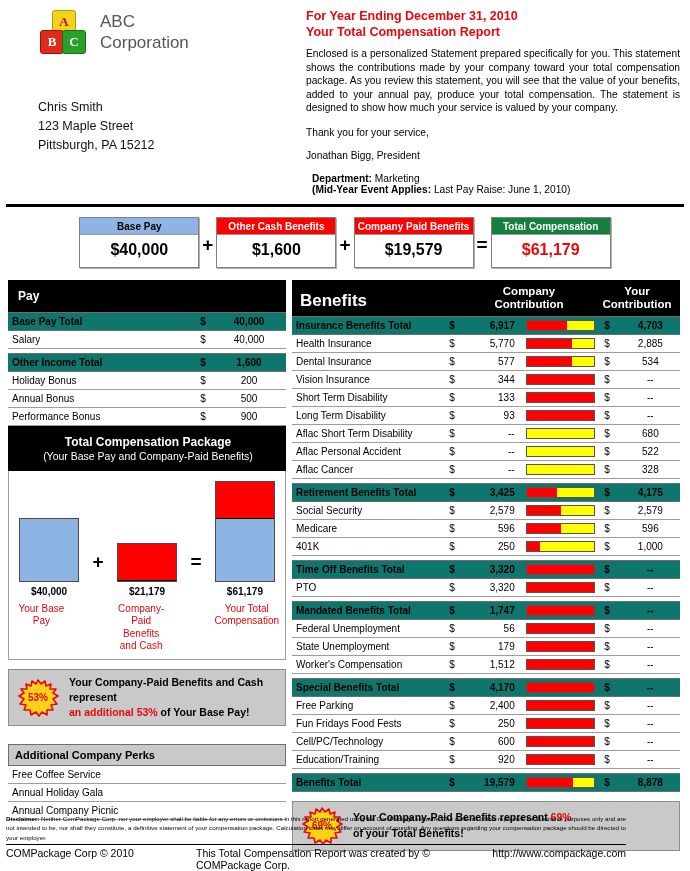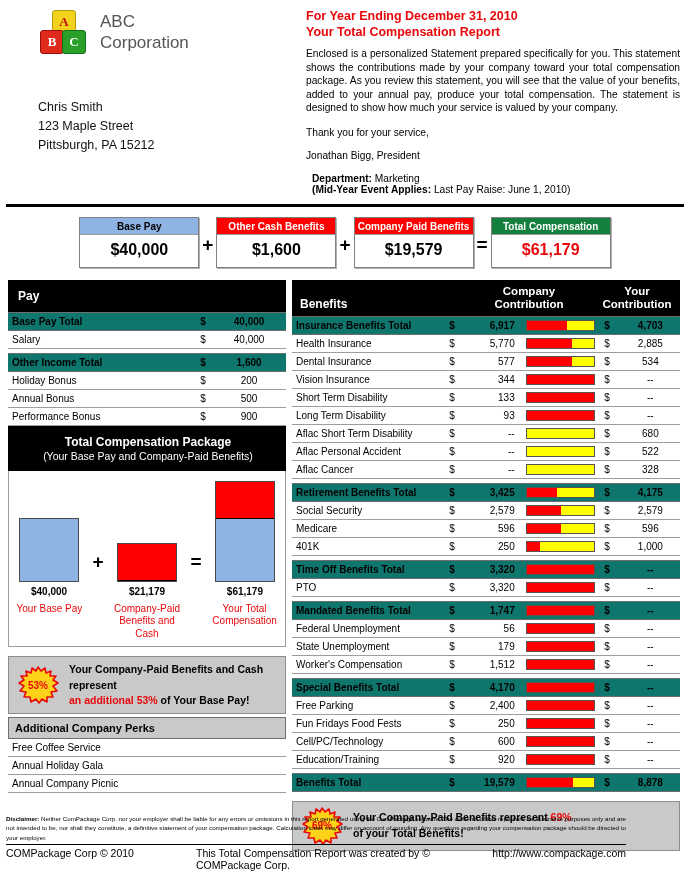--- a/index.html
+++ b/index.html
@@ -91,21 +91,21 @@
   .bt td.cur2 { width: 20px; text-align: left; }
   .bt td.amt2 { width: 58px; text-align: center; }
 
   .barwrap { height: 11px; border: 1px solid #555; display: flex;
              background: #ffffff; overflow: hidden; }
   .bar-red { background: #ff0000; height: 100%; }
   .bar-yel { background: #ffff00; height: 100%; }
 
   .bhead { background: #000; color: #fff; display: flex; align-items: flex-end;
            padding: 5px 0 5px 0; }
-  .bhead .h1 { width: 172px; font-weight: bold; font-size: 12px;
+  .bhead .h1 { width: 172px; font-weight: bold; font-size: 17px;
                padding-left: 8px; }
   .bhead .h2 { width: 130px; font-weight: bold; font-size: 11.5px;
                text-align: center; line-height: 1.12; }
   .bhead .h3 { width: 86px; font-weight: bold; font-size: 11.5px;
                text-align: center; line-height: 1.12; }
 
   
   .chartbox { border: 1px solid #9d9d9d; border-top: 0; background: #fff;
               padding: 8px 6px 6px 6px; }
   .chart-row { display: flex; align-items: flex-end; justify-content: center;
@@ -113,37 +113,37 @@
   .ccol { width: 74px; display: flex; flex-direction: column;
           align-items: center; justify-content: flex-end; }
   .cbar { width: 60px; border: 1px solid #4a4a4a; }
   .cbar .seg-blue { background: #8eb4e3; width: 100%; }
   .cbar .seg-red  { background: #ff0000; width: 100%; border-bottom: 1px solid #000; }
   .cop { font-size: 19px; font-weight: bold; width: 28px; text-align: center;
          padding-bottom: 24px; }
   .camt { font-size: 10px; font-weight: bold; margin-top: 4px; }
   .clbl { font-size: 10px; color: #e8080b; text-align: center;
           line-height: 1.25; margin-top: 6px; width: 78px; }
-  .clbl-row { display: flex; justify-content: center; gap: 2px; }
+  .clbl-row { display: flex; justify-content: center; gap: 14px; }
   .clbl-sp { width: 28px; }
 
   
   .badge { background: #c9c9c9; border: 1px solid #8d8d8d; margin-top: 9px;
            display: flex; align-items: center; padding: 5px 8px; gap: 10px; }
   .starburst { position: relative; width: 42px; height: 38px; flex: 0 0 42px; }
   .starburst svg { display: block; }
   .starburst .pct { position: absolute; inset: 0; display: flex;
                     align-items: center; justify-content: center;
                     font-size: 10px; font-weight: bold; color: #e8080b; }
   .badge-text { font-size: 10.5px; font-weight: bold; line-height: 1.45; }
   .badge-text .hl { color: #e8080b; }
 
   .perks-hd { background: #c9c9c9; border: 1px solid #6e6e6e;
               font-weight: bold; font-size: 11px; padding: 4px 6px;
-              margin-top: 3px; }
+              margin-top: 18px; }
   .perks td { padding: 4px 6px; border-bottom: 1px solid #9d9d9d;
               font-size: 10px; }
 
   
   .footer { position: absolute; left: 0; bottom: 0; width: 632px; padding: 0 6px; }
   .disc { font-size: 6.2px; line-height: 1.5; text-align: justify;
           padding-bottom: 2px; }
   .disc b { font-weight: bold; }
   .footline { border-top: 1px solid #000; display: flex; font-size: 10.5px;
               padding-top: 2px; }

